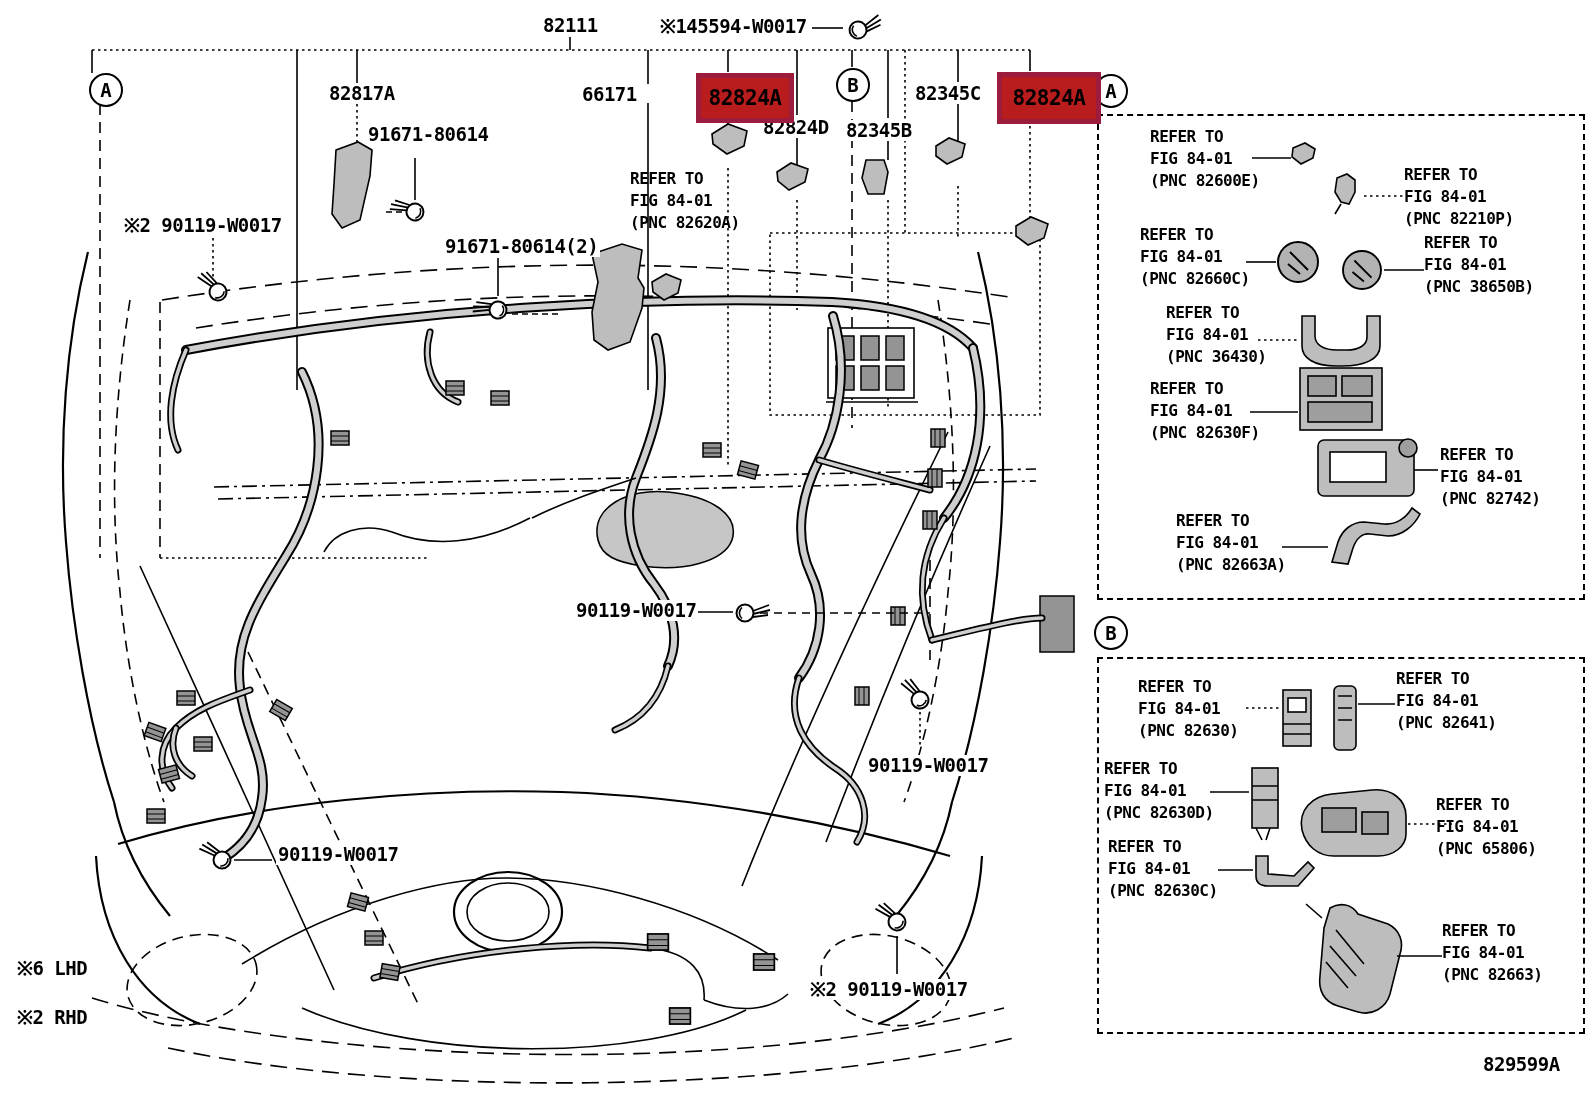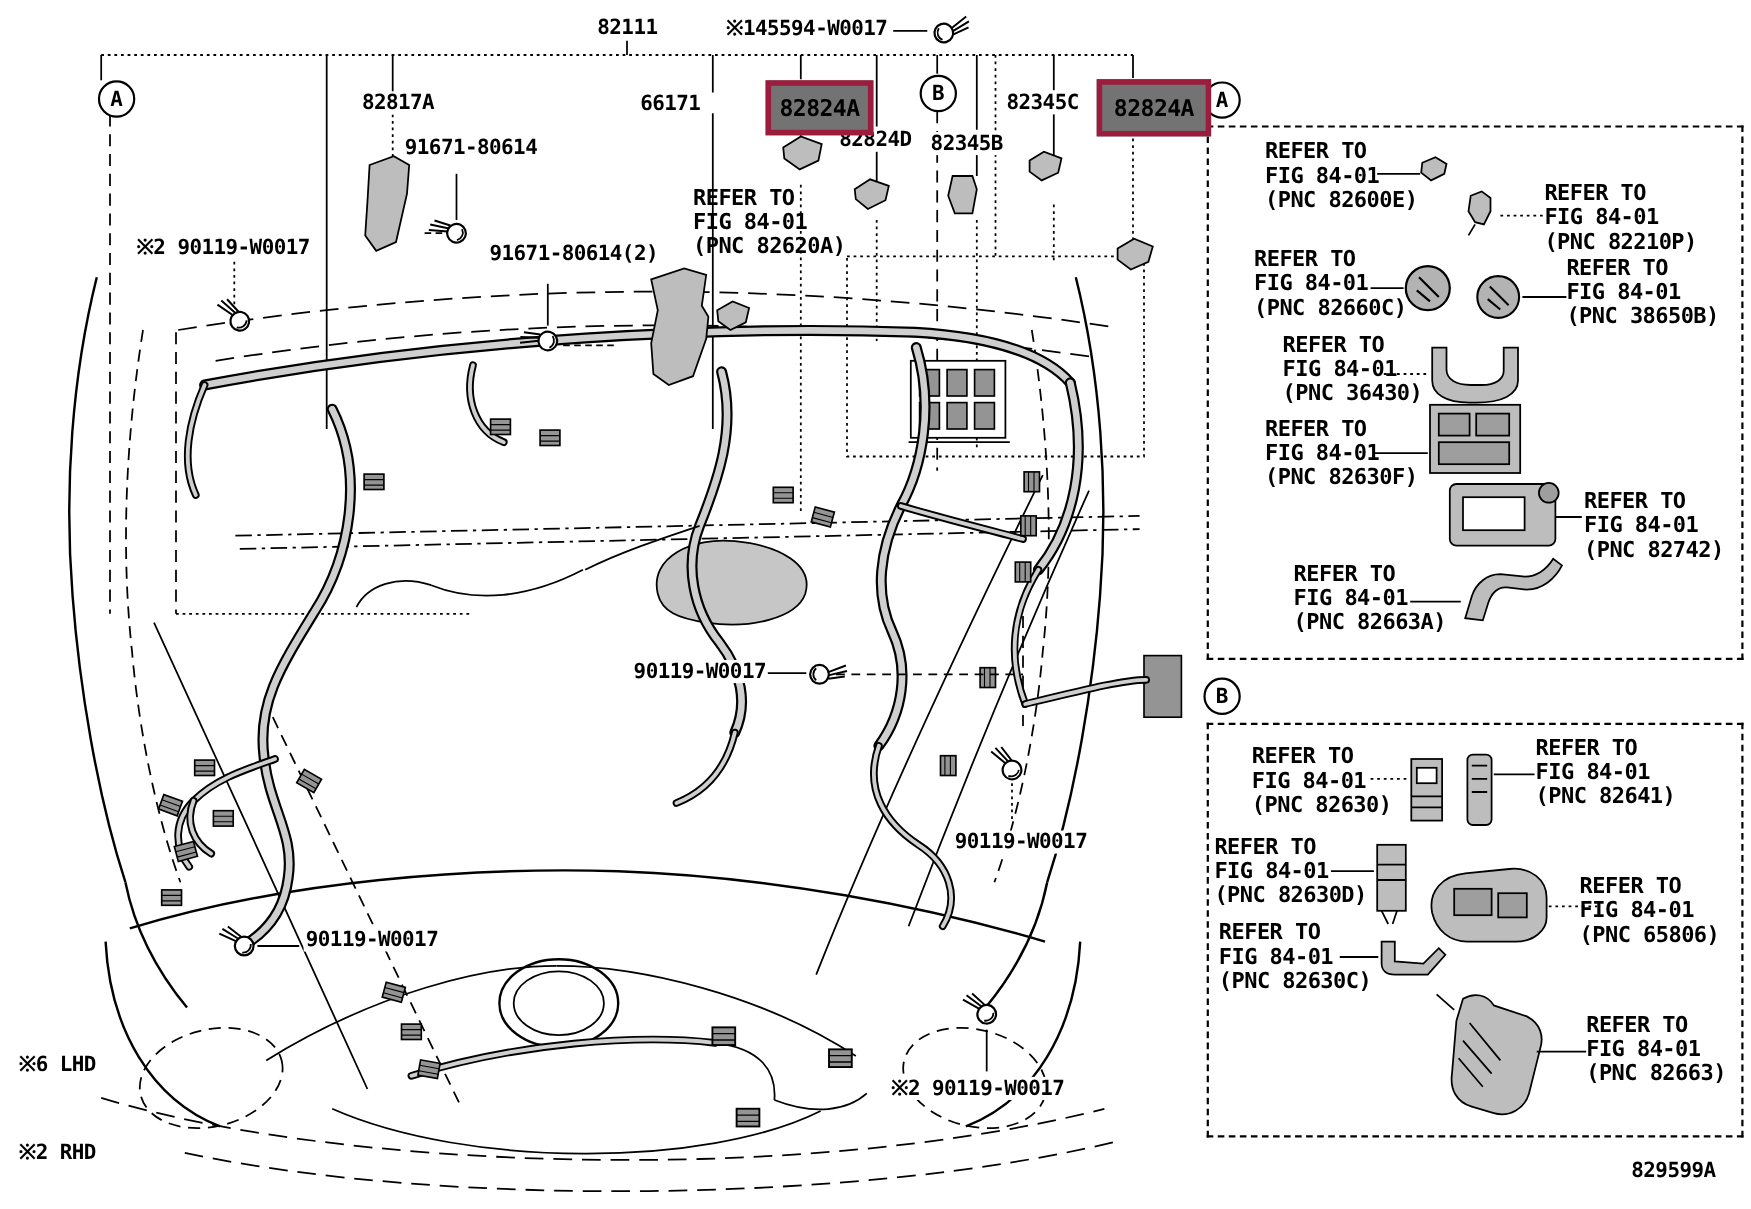--- a/index.html
+++ b/index.html
@@ -1,27 +1,27 @@
 <!DOCTYPE html>
 <html><head>
 <meta charset="utf-8">
 <style>
   html,body{margin:0;padding:0;background:#fff;}
   .stage{position:relative;width:1592px;height:1099px;background:#ffffff;overflow:hidden;
          font-family:"DejaVu Sans Mono",monospace;color:#000;}
   svg.art{position:absolute;left:0;top:0;z-index:1;}
   .lbl{position:absolute;z-index:2;font-weight:bold;font-size:19px;letter-spacing:-0.5px;
        white-space:nowrap;background:#fff;padding:0 2px;line-height:21px;}
-  .ref{position:absolute;z-index:2;font-weight:bold;font-size:20px;letter-spacing:-0.5px;
+  .ref{position:absolute;z-index:2;font-weight:bold;font-size:16px;letter-spacing:-0.5px;
        line-height:22px;}
   .ref div{white-space:nowrap;}
   .viewcircle{position:absolute;z-index:3;width:30px;height:30px;border:2.5px solid #000;
        border-radius:50%;background:#fff;display:flex;align-items:center;justify-content:center;
        font-weight:bold;font-size:19px;}
-  .hibox{position:absolute;z-index:3;border:5px solid #9b1c3c;background:#737373;
+  .hibox{position:absolute;z-index:3;border:5px solid #9b1c3c;background:#b91c1c;
        display:flex;align-items:center;justify-content:center;
        font-weight:bold;font-size:21px;letter-spacing:-0.5px;}
   .panelbox{position:absolute;z-index:1;border:2.5px dashed #000;background:transparent;}
   
   .ln{fill:none;stroke:#000;stroke-width:1.6;}
   .ln2{fill:none;stroke:#000;stroke-width:2.2;}
   .dash{stroke-dasharray:11,7;}
   .dash16{stroke-dasharray:17,9;}
   .dot{stroke-dasharray:2.5,3.5;}
   .dashdot{stroke-dasharray:15,5,3,5;}
@@ -299,21 +299,21 @@
 
 <div class="lbl" style="left:541px;top:15px">82111</div>
 <div class="lbl" style="left:658px;top:16px">※145594-W0017</div>
 <div class="lbl" style="left:327px;top:83px">82817A</div>
 <div class="lbl" style="left:580px;top:84px">66171</div>
 <div class="lbl" style="left:761px;top:117px">82824D</div>
 <div class="lbl" style="left:844px;top:120px">82345B</div>
 <div class="lbl" style="left:913px;top:83px">82345C</div>
 <div class="lbl" style="left:366px;top:124px">91671-80614</div>
 <div class="lbl" style="left:122px;top:215px">※2 90119-W0017</div>
-<div class="lbl" style="left:443px;top:220px">91671-80614(2)</div>
+<div class="lbl" style="left:443px;top:236px">91671-80614(2)</div>
 <div class="lbl" style="left:574px;top:600px">90119-W0017</div>
 <div class="lbl" style="left:866px;top:755px">90119-W0017</div>
 <div class="lbl" style="left:276px;top:844px">90119-W0017</div>
 <div class="lbl" style="left:808px;top:979px">※2 90119-W0017</div>
 
 <div class="ref" style="left:630px;top:168px">
   <div>REFER TO</div>
   <div>FIG 84-01</div>
   <div>(PNC 82620A)</div>
 </div>
@@ -384,16 +384,16 @@
   <div>FIG 84-01</div>
   <div>(PNC 82630C)</div>
 </div>
 <div class="ref" style="left:1442px;top:920px">
   <div>REFER TO</div>
   <div>FIG 84-01</div>
   <div>(PNC 82663)</div>
 </div>
 
 <div class="lbl" style="left:15px;top:958px">※6 LHD</div>
-<div class="lbl" style="left:15px;top:1038px">※2 RHD</div>
+<div class="lbl" style="left:15px;top:1007px">※2 RHD</div>
 <div class="lbl" style="left:1481px;top:1054px">829599A</div>
 
 </div>
 
 </body></html>

